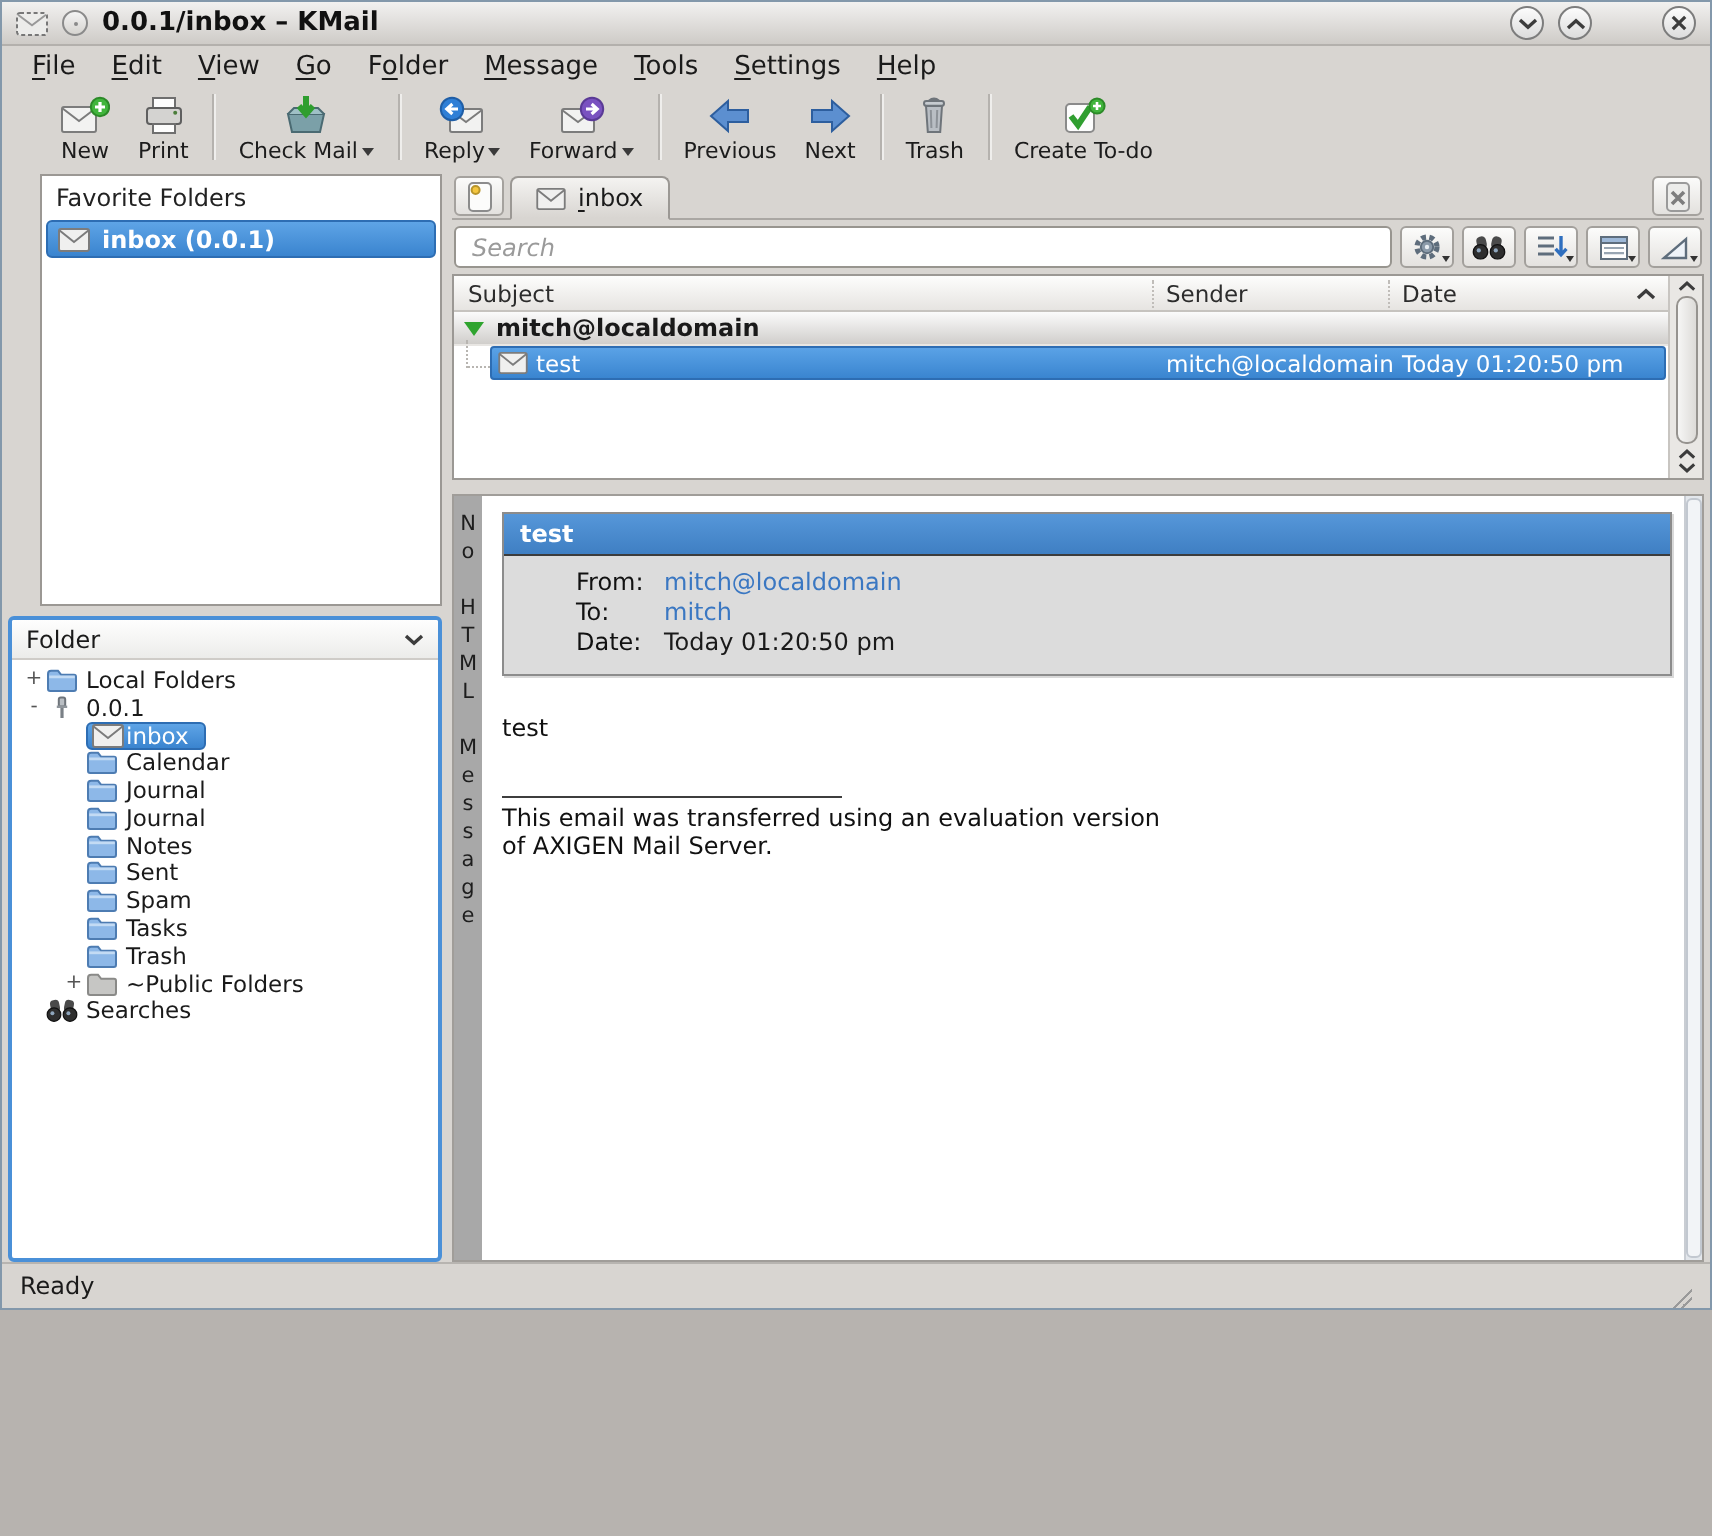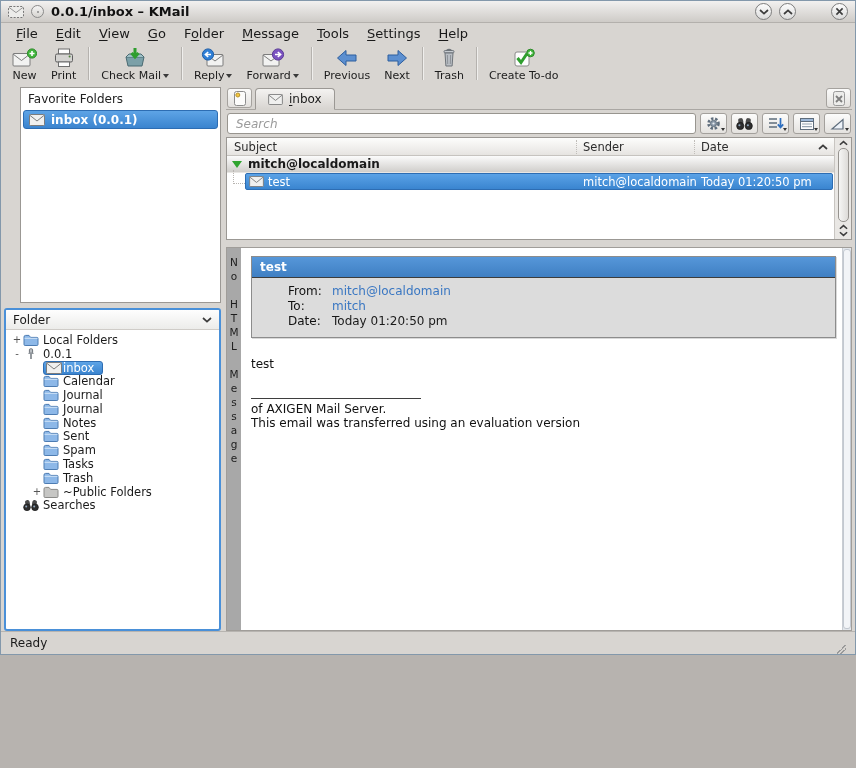--- a/index.html
+++ b/index.html
@@ -19,21 +19,21 @@
     background:linear-gradient(#fcfcfc,#dcdcdc); display:flex; align-items:center; justify-content:center; }
   .wbtn.close{ margin-left:28px; }
   .tb-circle{ width:13px;height:13px;border:1px solid #8a8a8a;border-radius:50%;
     background:linear-gradient(#f4f4f4,#d6d4d0); position:relative;}
   .tb-circle::after{content:"";position:absolute;left:5px;top:5px;width:2px;height:2px;background:#8a8a8a;border-radius:50%;}
   
   .menubar{ height:20px; flex:0 0 20px; display:flex; align-items:center; padding:0 6px; font-size:13px; }
   .menu-item{ padding:1px 9px; border-radius:2px; cursor:default; }
   .menu-item u{ text-underline-offset:2px; }
   
-  .toolbar{ height:42px; flex:0 0 42px; display:flex; align-items:stretch; padding:1px 4px 2px; }
+  .toolbar{ height:42px; flex:0 0 42px; display:flex; align-items:stretch; padding:1px 4px 2px;margin-left:18px; }
   .tbtn{ display:flex; flex-direction:column; align-items:center; justify-content:flex-end;
     padding:2px 7px 1px; font-size:11px; color:#1c1c1c; border-radius:3px; }
   .tbtn .ticon{ height:24px; display:flex; align-items:center; }
   .tlabelrow{ display:flex; align-items:center; white-space:nowrap; }
   .caret{ width:0;height:0;border:3px solid transparent;border-top:4px solid #3a3a3a; margin-left:2px; transform:translateY(2px);}
   .tsep{ width:1px; background:#b5b2ae; box-shadow:1px 0 0 #efeeec; margin:3px 5px; }
   
   .main{ flex:1; display:flex; padding:2px 3px 0 3px; gap:5px; min-height:0; }
   .left-col{ width:217px; flex:0 0 217px; display:flex; flex-direction:column; gap:5px; }
   .panel{ background:#fff; border:1px solid #9b9894; }
@@ -595,22 +595,22 @@
               </div>
               <div class="pv-row">
                 <span class="pv-lab">Date:</span>
                 <span>Today 01:20:50 pm</span>
               </div>
             </div>
           </div>
           <div class="pv-body">
             <div>test</div>
             <div class="sig-sep"></div>
+            <div>This email was transferred using an evaluation version</div>
             <div>of AXIGEN Mail Server.</div>
-            <div>This email was transferred using an evaluation version</div>
           </div>
         </div>
         <div class="pv-scroll">
           <span class="pv-thumb"></span>
         </div>
       </div>
     </div>
   </div>
 
   <div class="statusbar">

